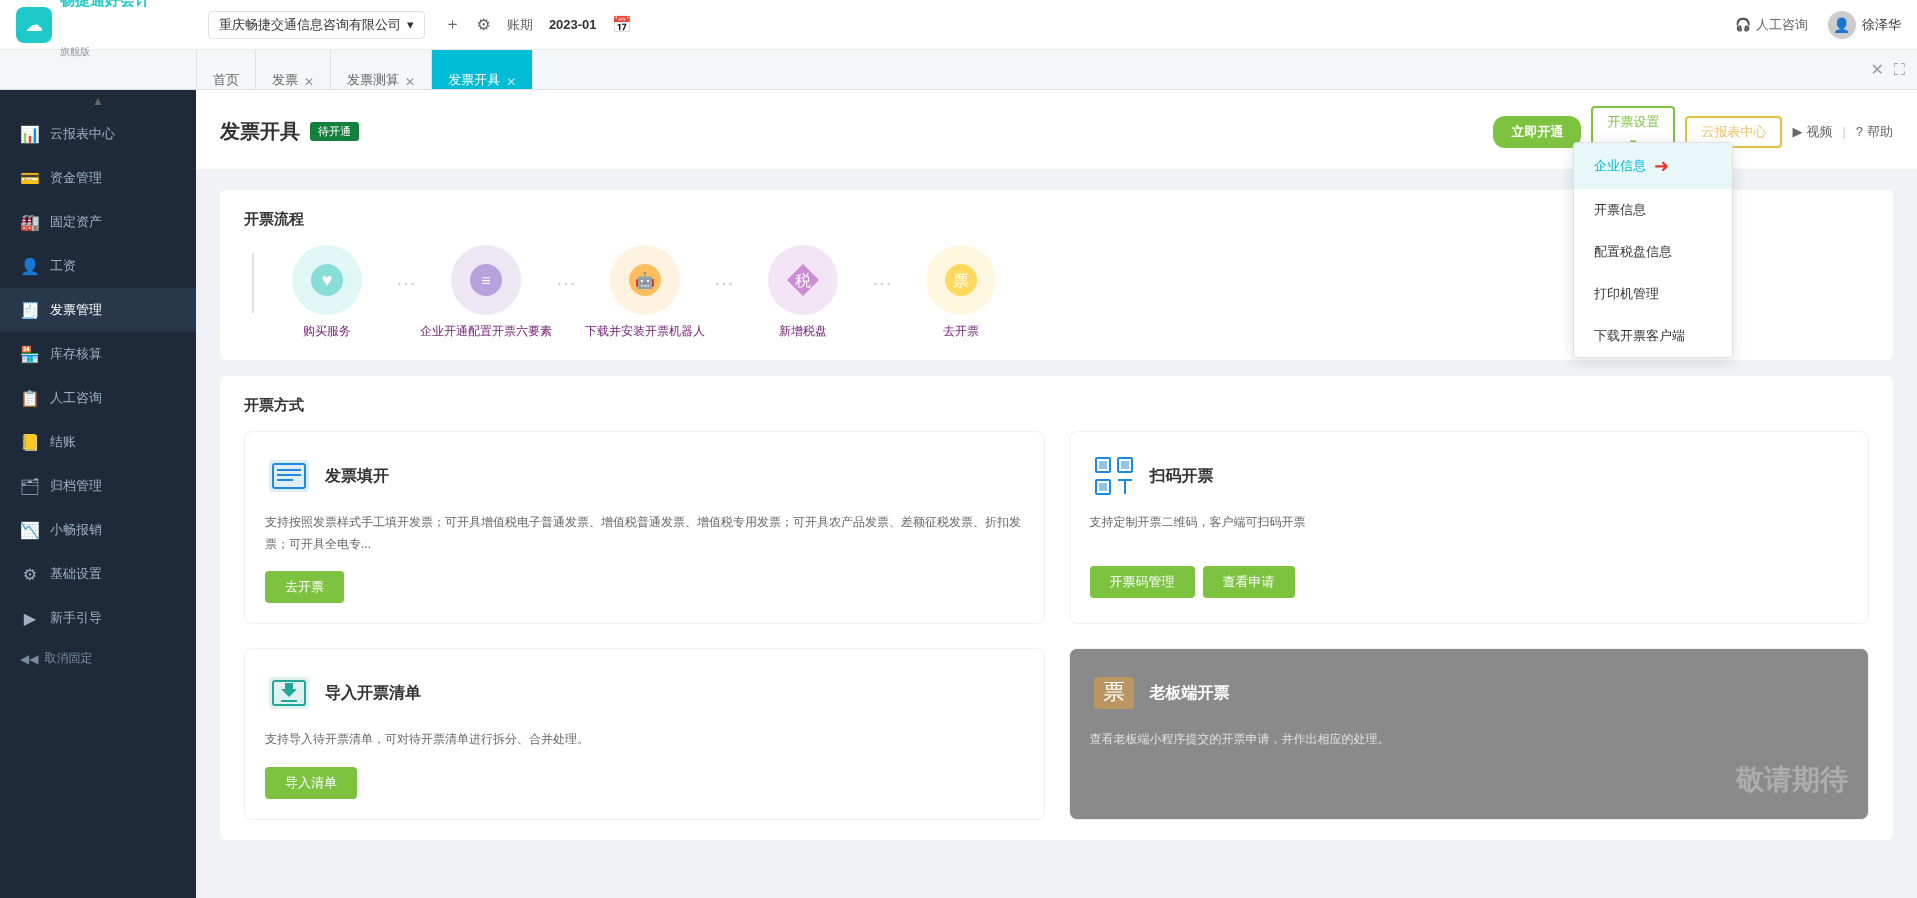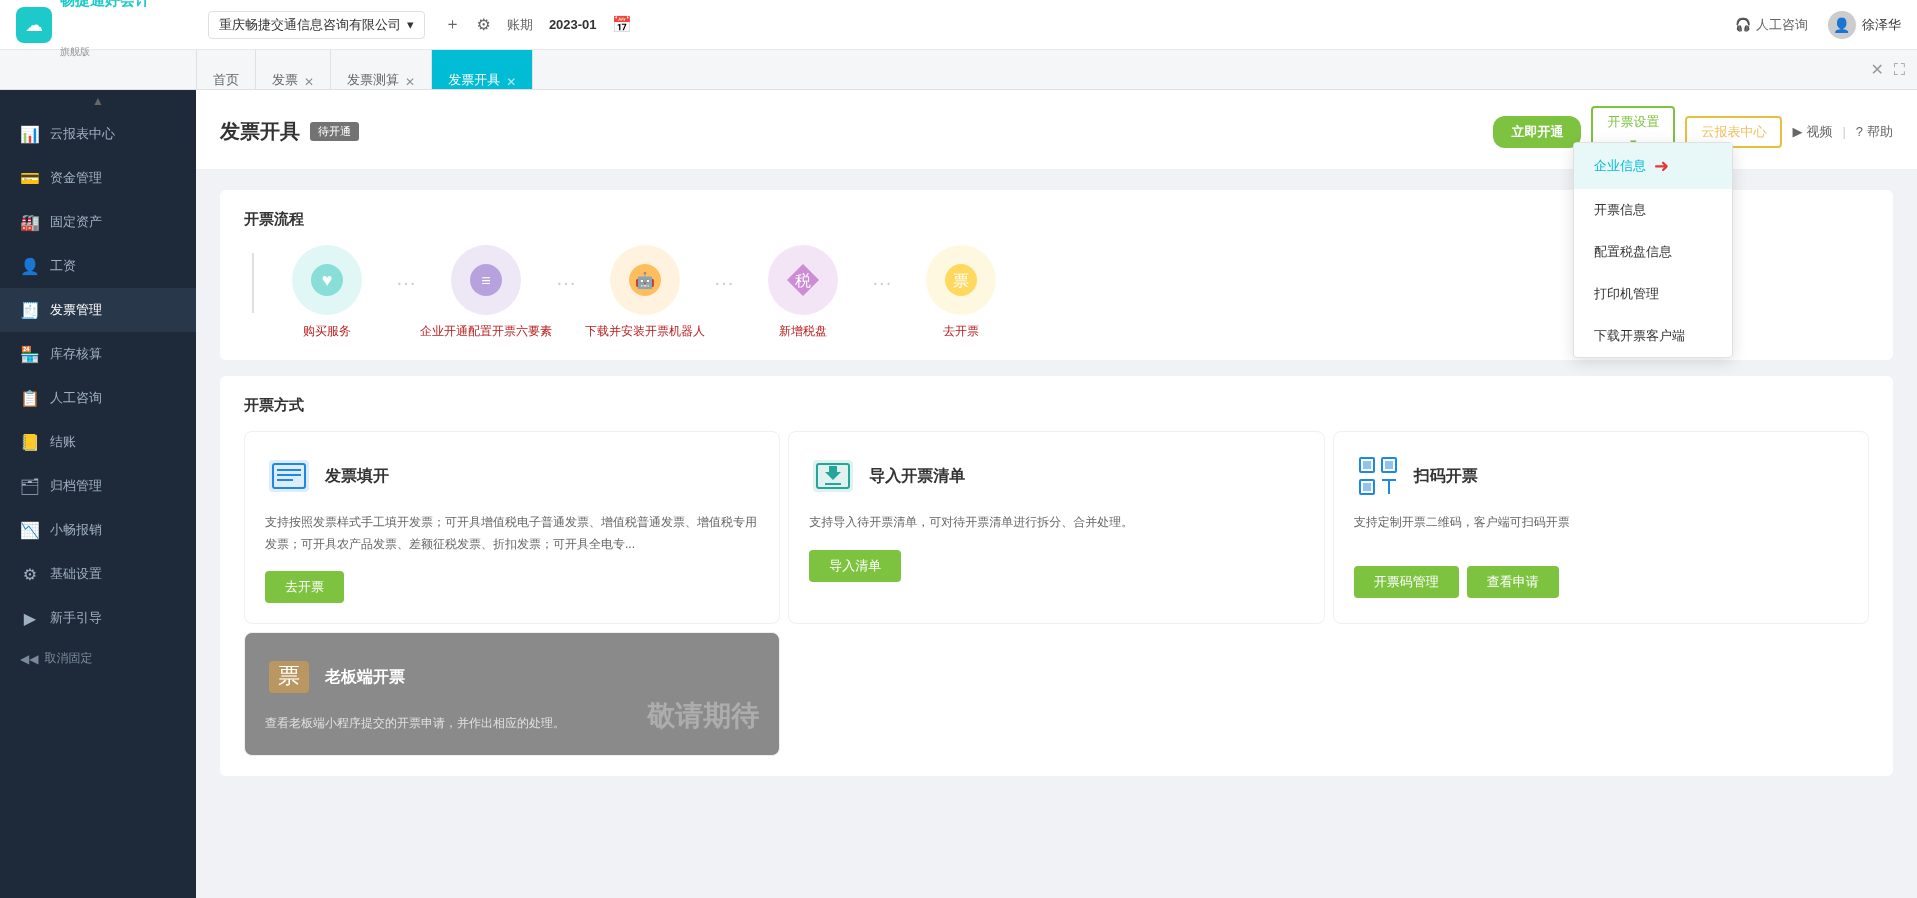--- a/index.html
+++ b/index.html
@@ -41,21 +41,21 @@
     .sidebar-scroll-indicator { color: #666; text-align: center; padding: 4px; font-size: 12px; }
     .sidebar-bottom { color: #7a8a9a; font-size: 12px; padding: 10px 20px; display: flex; align-items: center; gap: 6px; cursor: pointer; }
 
     
     .content { flex: 1; overflow-y: auto; background: #f0f2f5; position: relative; }
 
     
     .page-header { background: #fff; padding: 16px 24px 12px; display: flex; align-items: center; justify-content: space-between; border-bottom: 1px solid #f0f0f0; }
     .page-title-area { display: flex; align-items: center; gap: 10px; }
     .page-title { font-size: 20px; font-weight: bold; color: #333; }
-    .status-badge { background: #737373; color: #fff; font-size: 11px; padding: 2px 8px; border-radius: 3px; }
+    .status-badge { background: #15803d; color: #fff; font-size: 11px; padding: 2px 8px; border-radius: 3px; }
     .header-actions { display: flex; align-items: center; gap: 10px; position: relative; }
     .btn-green { background: #7dc340; color: #fff; border: none; padding: 7px 18px; border-radius: 12px; cursor: pointer; font-size: 13px; font-weight: bold; }
     .btn-outline-green { background: #fff; color: #7dc340; border: 2px solid #7dc340; padding: 5px 14px; border-radius: 4px; cursor: pointer; font-size: 13px; display: flex; align-items: center; gap: 4px; flex-direction: column; }
     .btn-outline-yellow { background: #fff; color: #f0c060; border: 2px solid #e6c040; padding: 5px 14px; border-radius: 4px; cursor: pointer; font-size: 13px; }
     .btn-text { background: none; border: none; color: #666; cursor: pointer; font-size: 13px; display: flex; align-items: center; gap: 4px; }
 
     
     .dropdown-menu { position: absolute; top: 36px; right: 160px; background: #fff; border: 1px solid #e0e0e0; border-radius: 4px; box-shadow: 0 4px 16px rgba(0,0,0,0.12); z-index: 100; min-width: 160px; }
     .dropdown-item { padding: 12px 20px; color: #333; cursor: pointer; font-size: 13px; display: flex; align-items: center; gap: 8px; }
     .dropdown-item.highlighted { background: #e8f7f7; color: #00bcd4; }
@@ -70,26 +70,26 @@
 
     
     .flow-steps { display: flex; align-items: center; gap: 0; }
     .flow-step { display: flex; flex-direction: column; align-items: center; gap: 8px; min-width: 130px; }
     .step-icon-wrap { width: 70px; height: 70px; border-radius: 50%; display: flex; align-items: center; justify-content: center; font-size: 28px; }
     .step-icon-wrap.teal { background: #e0f7f5; }
     .step-icon-wrap.purple { background: #ede7f6; }
     .step-icon-wrap.orange { background: #fff3e0; }
     .step-icon-wrap.violet { background: #f3e5f5; }
     .step-icon-wrap.gold { background: #fff8e1; }
-    .step-label { font-size: 12px; color: #b91c1c; text-align: center; }
+    .step-label { font-size: 12px; color: #701a75; text-align: center; }
     .step-connector { display: flex; align-items: center; color: #ccc; font-size: 20px; padding: 0 4px; margin-bottom: 20px; }
     .step-divider { width: 2px; height: 60px; background: #e0e0e0; margin: 0 8px; margin-bottom: 20px; }
 
     
-    .method-cards { display: grid; grid-template-columns: repeat(3, 1fr); gap: 8px; }
+    .method-cards { display: grid; grid-template-columns: repeat(2, 1fr); gap: 24px; }
     .method-card { background: #fff; border: 1px solid #f0f0f0; border-radius: 8px; padding: 20px; position: relative; }
     .method-card.dark { background: #8a8a8a; color: #fff; }
     .method-card-header { display: flex; align-items: center; gap: 12px; margin-bottom: 12px; }
     .method-icon { width: 48px; height: 48px; display: flex; align-items: center; justify-content: center; font-size: 28px; }
     .method-title { font-size: 16px; font-weight: bold; color: #333; }
     .method-card.dark .method-title { color: #fff; }
     .method-desc { font-size: 12px; color: #666; line-height: 1.8; }
     .method-card.dark .method-desc { color: #e0e0e0; }
     .method-btn { background: #7dc340; color: #fff; border: none; padding: 7px 20px; border-radius: 4px; cursor: pointer; font-size: 13px; margin-top: 16px; }
     .overlay-text { position: absolute; bottom: 20px; right: 20px; font-size: 28px; font-weight: bold; color: rgba(255,255,255,0.3); }
@@ -339,55 +339,55 @@
               <span class="method-title">发票填开</span>
             </div>
             <div class="method-desc">支持按照发票样式手工填开发票；可开具增值税电子普通发票、增值税普通发票、增值税专用发票；可开具农产品发票、差额征税发票、折扣发票；可开具全电专...</div>
             <button class="method-btn">去开票</button>
           </div>
 
           <div class="method-card">
             <div class="method-card-header">
               <div class="method-icon">
                 <svg width="48" height="48" viewBox="0 0 48 48">
-                    <rect x="4" y="8" width="40" height="32" rx="4" fill="#26a69a" opacity="0.15"></rect>
-                    <rect x="8" y="12" width="32" height="24" rx="2" fill="none" stroke="#26a69a" stroke-width="2"></rect>
-                    <polygon points="24,28 16,20 20,20 20,14 28,14 28,20 32,20" fill="#26a69a"></polygon>
-                    <line x1="16" y1="32" x2="32" y2="32" stroke="#26a69a" stroke-width="2"></line>
-                  </svg>
-              </div>
-              <span class="method-title">导入开票清单</span>
-            </div>
-            <div class="method-desc">支持导入待开票清单，可对待开票清单进行拆分、合并处理。</div>
-            <button class="method-btn">导入清单</button>
-          </div>
-
-          <div class="method-card">
-            <div class="method-card-header">
-              <div class="method-icon">
-                <svg width="48" height="48" viewBox="0 0 48 48">
                     <rect x="6" y="6" width="14" height="14" rx="1" fill="none" stroke="#1e88e5" stroke-width="2"></rect>
                     <rect x="28" y="6" width="14" height="14" rx="1" fill="none" stroke="#1e88e5" stroke-width="2"></rect>
                     <rect x="6" y="28" width="14" height="14" rx="1" fill="none" stroke="#1e88e5" stroke-width="2"></rect>
                     <rect x="9" y="9" width="8" height="8" fill="#1e88e5" opacity="0.5"></rect>
                     <rect x="31" y="9" width="8" height="8" fill="#1e88e5" opacity="0.5"></rect>
                     <rect x="9" y="31" width="8" height="8" fill="#1e88e5" opacity="0.5"></rect>
                     <line x1="28" y1="28" x2="42" y2="28" stroke="#1e88e5" stroke-width="2"></line>
                     <line x1="35" y1="28" x2="35" y2="42" stroke="#1e88e5" stroke-width="2"></line>
                   </svg>
               </div>
               <span class="method-title">扫码开票</span>
             </div>
             <div class="method-desc">支持定制开票二维码，客户端可扫码开票</div>
             <div style="display:flex;gap:8px;margin-top:16px;">
               <button class="method-btn">开票码管理</button>
               <button class="method-btn">查看申请</button>
             </div>
           </div>
 
+          <div class="method-card">
+            <div class="method-card-header">
+              <div class="method-icon">
+                <svg width="48" height="48" viewBox="0 0 48 48">
+                    <rect x="4" y="8" width="40" height="32" rx="4" fill="#26a69a" opacity="0.15"></rect>
+                    <rect x="8" y="12" width="32" height="24" rx="2" fill="none" stroke="#26a69a" stroke-width="2"></rect>
+                    <polygon points="24,28 16,20 20,20 20,14 28,14 28,20 32,20" fill="#26a69a"></polygon>
+                    <line x1="16" y1="32" x2="32" y2="32" stroke="#26a69a" stroke-width="2"></line>
+                  </svg>
+              </div>
+              <span class="method-title">导入开票清单</span>
+            </div>
+            <div class="method-desc">支持导入待开票清单，可对待开票清单进行拆分、合并处理。</div>
+            <button class="method-btn">导入清单</button>
+          </div>
+
           <div class="method-card dark">
             <div class="method-card-header">
               <div class="method-icon">
                 <svg width="48" height="48" viewBox="0 0 48 48">
                     <rect x="4" y="8" width="40" height="32" rx="4" fill="#ffa726" opacity="0.4"></rect>
                     <text x="24" y="30" text-anchor="middle" font-size="22" fill="#fff">票</text>
                   </svg>
               </div>
               <span class="method-title">老板端开票</span>
             </div>

